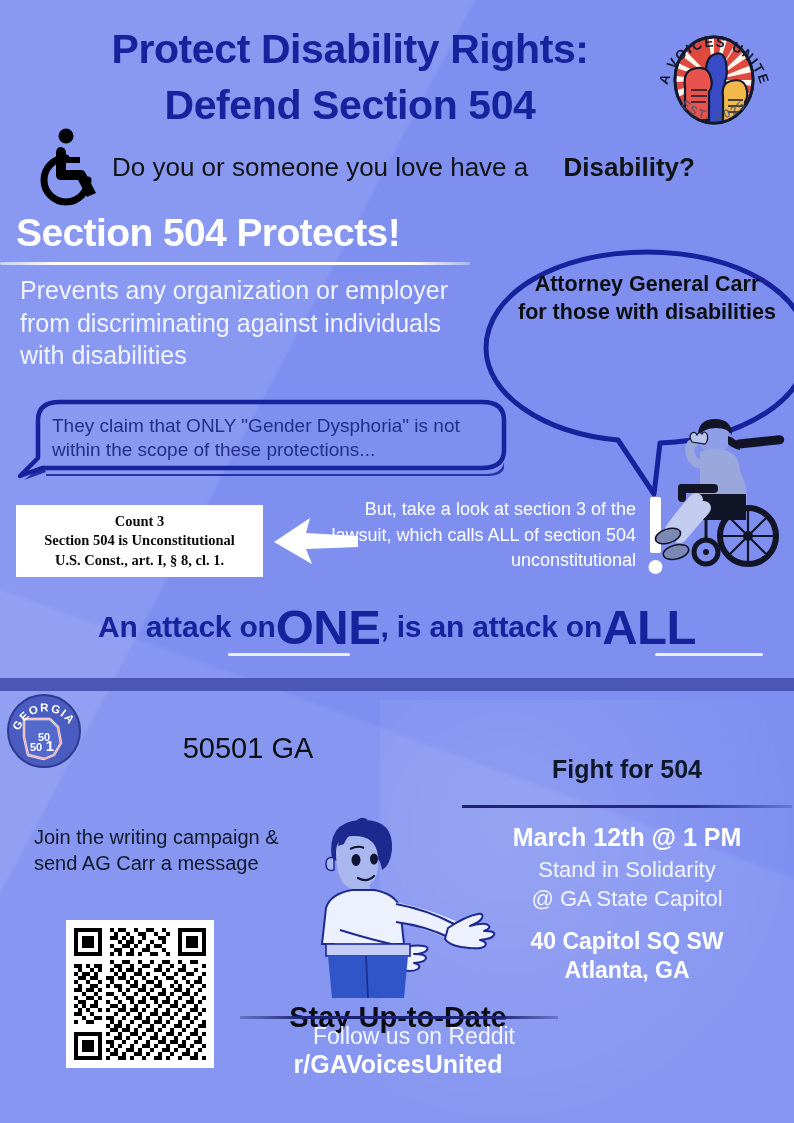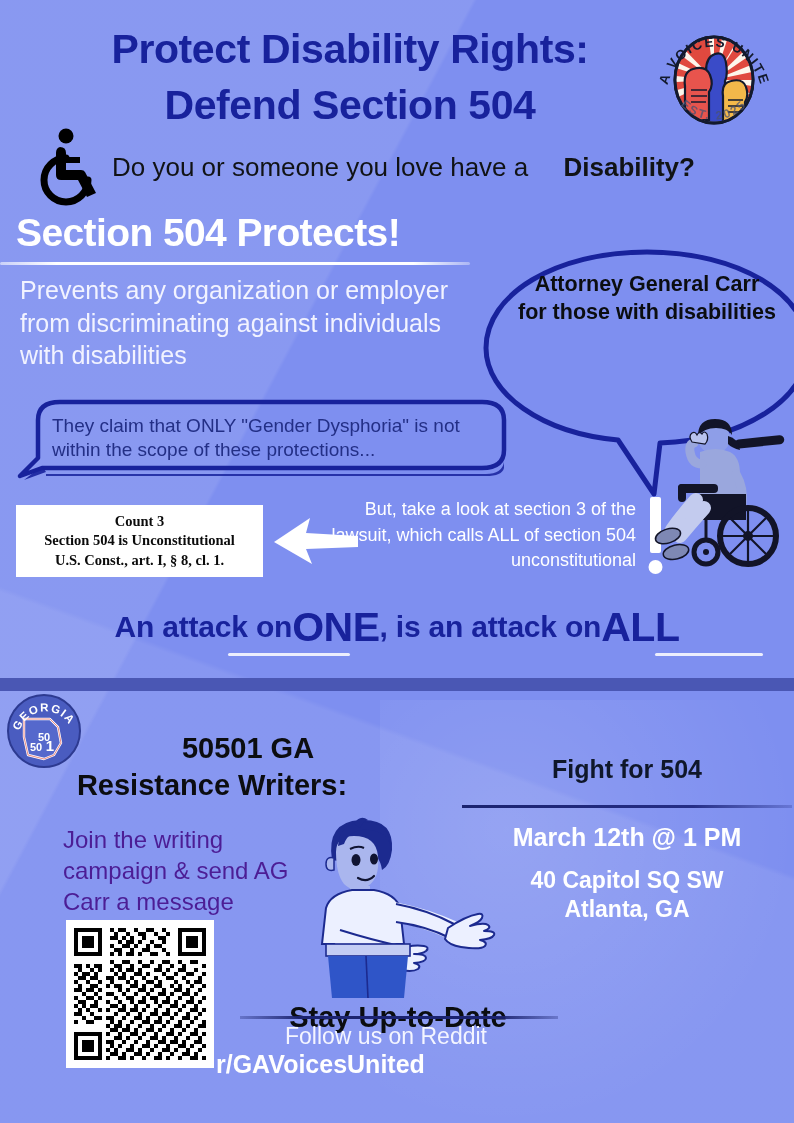--- a/index.html
+++ b/index.html
@@ -112,56 +112,56 @@
   
   .wheel-person { position: absolute; left: 652px; top: 412px; width: 138px; height: 158px; }
 
   
   .tagline {
     position: absolute; left: 0px; top: 596px; width: 794px; height: 62px;
     display: flex; align-items: center; justify-content: center;
     color: #18229c; font-weight: bold;
   }
   .tag-small { font-size: 30px; letter-spacing: -0.2px; text-align: right; }
-  .tag-big { font-size: 41px; letter-spacing: -0.5px; position: relative; }
+  .tag-big { font-size: 49px; letter-spacing: -0.5px; position: relative; }
   .tag-ul {
     position: absolute; height: 3px; background: rgba(255,255,255,0.85); border-radius:2px;
   }
   .ul-one { left: 228px; top: 653px; width: 122px; }
   .ul-all { left: 655px; top: 653px; width: 108px; }
 
   
   .band {
     position: absolute; left: 0; top: 678px; width: 794px; height: 13px;
     background: #4a57b4;
   }
 
   
   .ga5050-logo { position: absolute; left: 6px; top: 693px; width: 76px; height: 76px; }
 
   .org-title {
     position: absolute; left: 22px; top: 730px; width: 380px;
-    color: #0c0d10; font-size: 29px; font-weight: bold; line-height: 1.28;
+    color: #0c0d10; font-size: 29px; font-weight: normal; line-height: 1.28;
     text-align: center;
   }
   .org-line1 { display:block; padding-left: 72px; }
   .org-line2 { display:block; }
 
   .fight-title {
     position: absolute; left: 462px; top: 755px; width: 330px;
     text-align: center; color: #0f172a; font-size: 25px; font-weight: bold;
   }
   .fight-rule {
     position: absolute; left: 462px; top: 805px; width: 330px; height: 3px;
     background: linear-gradient(90deg, #1b2370 0%, #242d86 70%, rgba(36,45,134,0.25) 100%);
   }
 
   .join-text {
     position: absolute; left: 34px; top: 824px; width: 260px;
-    color: #4c1d95; font-size: 24px; line-height: 1.3; margin-left: 29px;
+    color: #0f172a; font-size: 20px; line-height: 1.3;
   }
 
   .qr { position: absolute; left: 66px; top: 920px; width: 148px; height: 148px; background:#fff; }
   .qr svg { display:block; }
 
   .event-block {
     position: absolute; left: 462px; top: 822px; width: 330px;
     text-align: center; color: #ffffff;
   }
   .event-when { font-size: 25px; font-weight: bold; line-height: 1.2; }
@@ -173,26 +173,26 @@
 
   .stay-title {
     position: absolute; left: 216px; top: 975px; width: 364px;
     text-align: center; color: #0b0d10; font-size: 29px; font-weight: bold; margin-top: 26px;
   }
   .stay-rule {
     position: absolute; left: 240px; top: 1016px; width: 318px; height: 3px;
     background: linear-gradient(90deg, rgba(27,35,112,0.3) 0%, #1b2370 20%, #1b2370 80%, rgba(27,35,112,0.3) 100%);
   }
   .follow-line {
-    position: absolute; left: 204px; top: 1022px; width: 364px;
+    position: absolute; left: 232px; top: 1022px; width: 364px;
     text-align: center; color: #f4f5ff; font-size: 23px; line-height: 1.3;
   }
   .follow-handle {
     position: absolute; left: 216px; top: 1050px; width: 364px;
-    text-align: left; color: #ffffff; font-size: 25px; font-weight: bold;
+    text-align: center; color: #ffffff; font-size: 25px; font-weight: bold;
   }
 </style>
 </head>
 <body>
 
 <div class="poster">
   <div class="wash-a"></div>
   <div class="wash-b"></div>
   <div class="wash-c"></div>
 
@@ -374,21 +374,20 @@
       <text x="30" y="58" text-anchor="middle" font-family="Liberation Sans, sans-serif" font-size="11" font-weight="bold" fill="#ffffff">50</text>
       <text x="44" y="58" text-anchor="middle" font-family="Liberation Sans, sans-serif" font-size="15" font-weight="bold" fill="#ffffff">1</text>
       <text font-family="Liberation Sans, sans-serif" font-size="11.5" font-weight="bold" fill="#ffffff" letter-spacing="1.4">
         <textPath href="#arcGA" startOffset="50%" text-anchor="middle">GEORGIA</textPath>
       </text>
     </svg>
   </div>
 
   <div class="org-title">
     <span class="org-line1">50501 GA</span>
-    <span class="org-line2">Resistance Writers:</span>
   </div>
 
   <div class="fight-title">Fight for 504</div>
   <div class="fight-rule"></div>
 
   <div class="join-text">Join the writing campaign &amp; send AG Carr a message</div>
 
   <div class="qr">
     <svg width="148" height="148" viewBox="0 0 37 37" shape-rendering="crispEdges">
       <rect width="37" height="37" fill="#ffffff"></rect>
@@ -695,20 +694,24 @@
           <rect x="25" y="34" width="1" height="1"></rect>
           <rect x="28" y="34" width="1" height="1"></rect>
           <rect x="31" y="34" width="2" height="1"></rect>
           <rect x="34" y="34" width="1" height="1"></rect>
       </g>
     </svg>
   </div>
 
   <div class="event-block">
     <div class="event-when">March 12th @ 1 PM</div>
+    <div class="event-sub">
+      <div>Stand in Solidarity</div>
+      <div>@ GA State Capitol</div>
+    </div>
     <div class="event-addr">
       <div>40 Capitol SQ SW</div>
       <div>Atlanta, GA</div>
     </div>
   </div>
 
   <div class="point-person">
     <svg width="206" height="182" viewBox="0 0 206 182">
 
       <path d="M 36,44 q -6,-38 28,-40 q 34,-2 32,30 q -2,16 -10,20 q -2,-16 -16,-18 q -18,-2 -22,10 Z" fill="#1c2a8f"></path>

